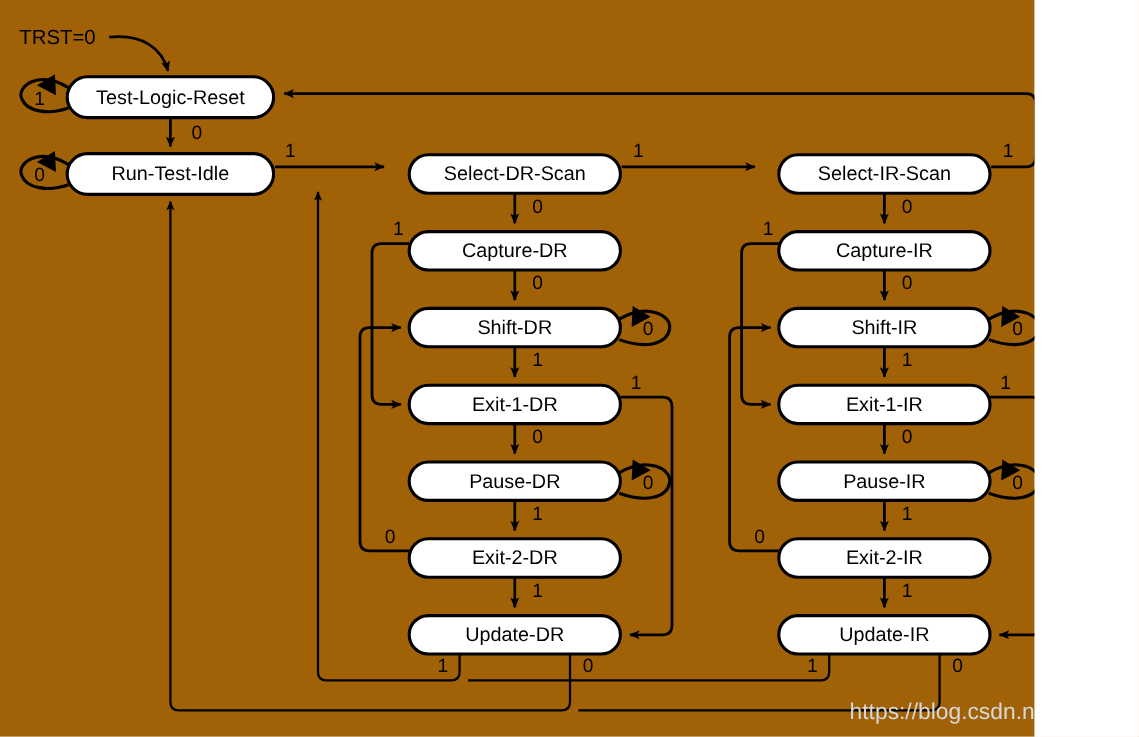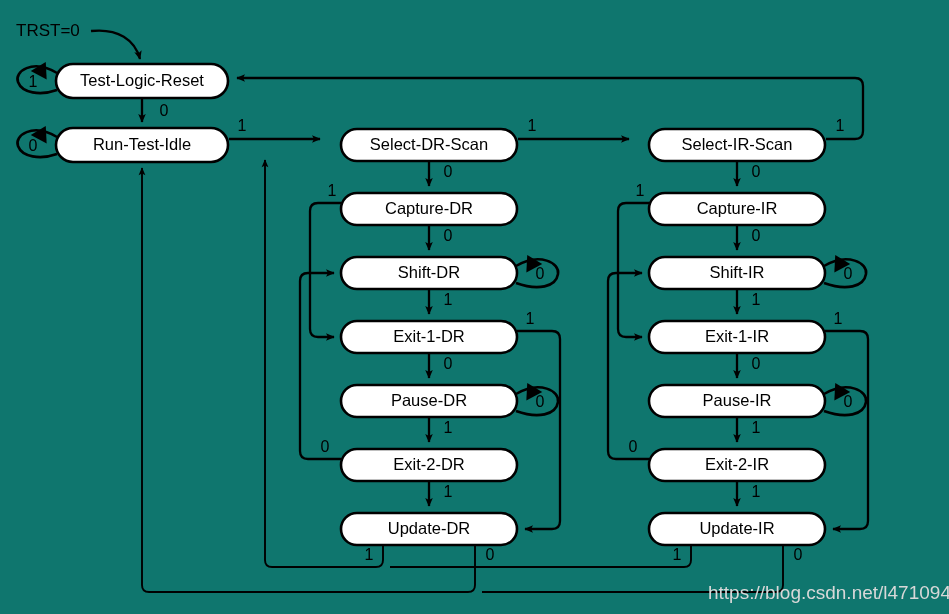--- a/index.html
+++ b/index.html
@@ -1,16 +1,16 @@
 <!DOCTYPE html>
 <html><head>
 <meta charset="utf-8">
 <style>
   html,body{margin:0;padding:0;background:#ffffff;}
-  #page{position:relative;width:949px;height:614px;background:#0f766e;
+  #page{position:relative;width:862px;height:614px;background:#a16207;
         font-family:"Liberation Sans",sans-serif;overflow:hidden;}
   svg{display:block;}
   .stbox{fill:#ffffff;stroke:#000000;stroke-width:2.6;}
   .stlabel{font-family:"Liberation Sans",sans-serif;font-size:16.5px;fill:#000000;
            text-anchor:middle;dominant-baseline:middle;}
   .edge{fill:none;stroke:#000000;stroke-width:2.3;stroke-linecap:butt;stroke-linejoin:miter;}
   .edge-thin{fill:none;stroke:#000000;stroke-width:1.9;}
   .loop{fill:none;stroke:#000000;stroke-width:2.6;}
   .elabel{font-family:"Liberation Sans",sans-serif;font-size:16px;fill:#000000;
           text-anchor:middle;dominant-baseline:middle;}

